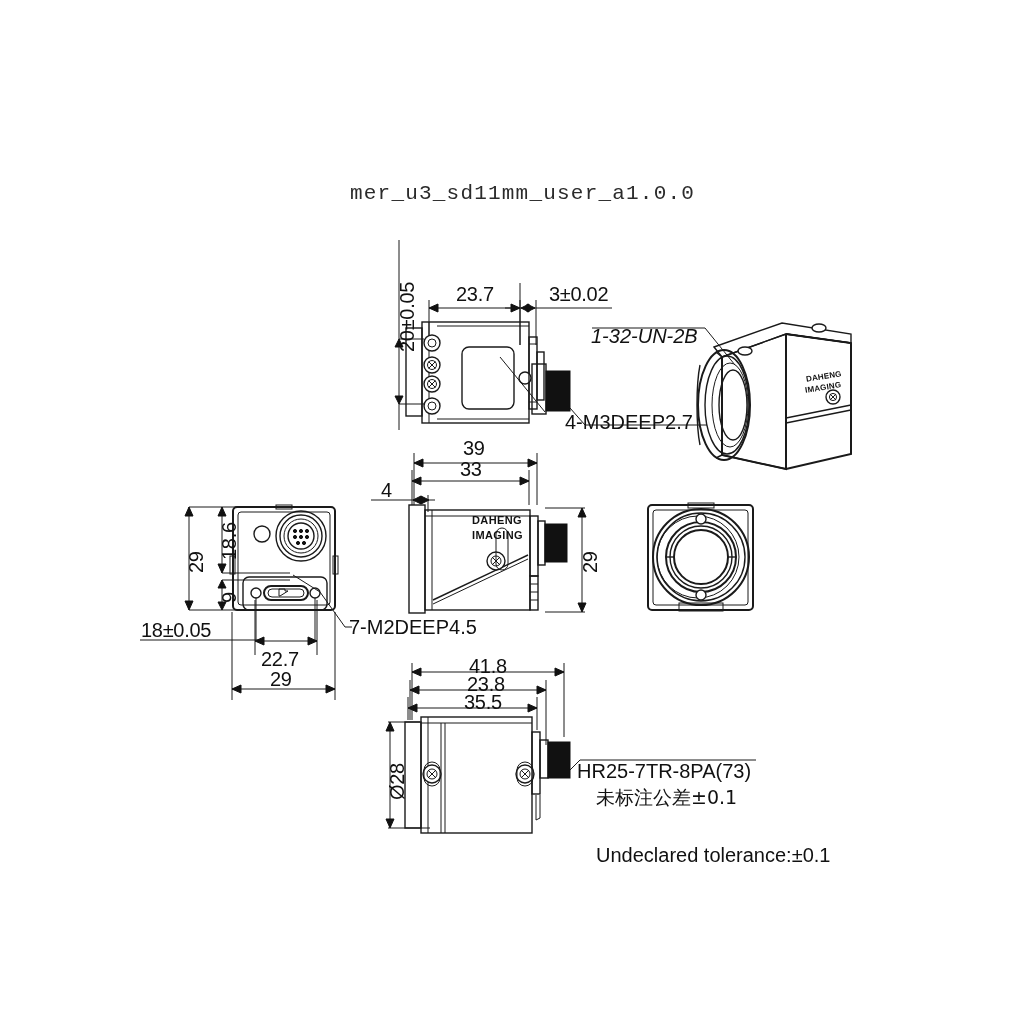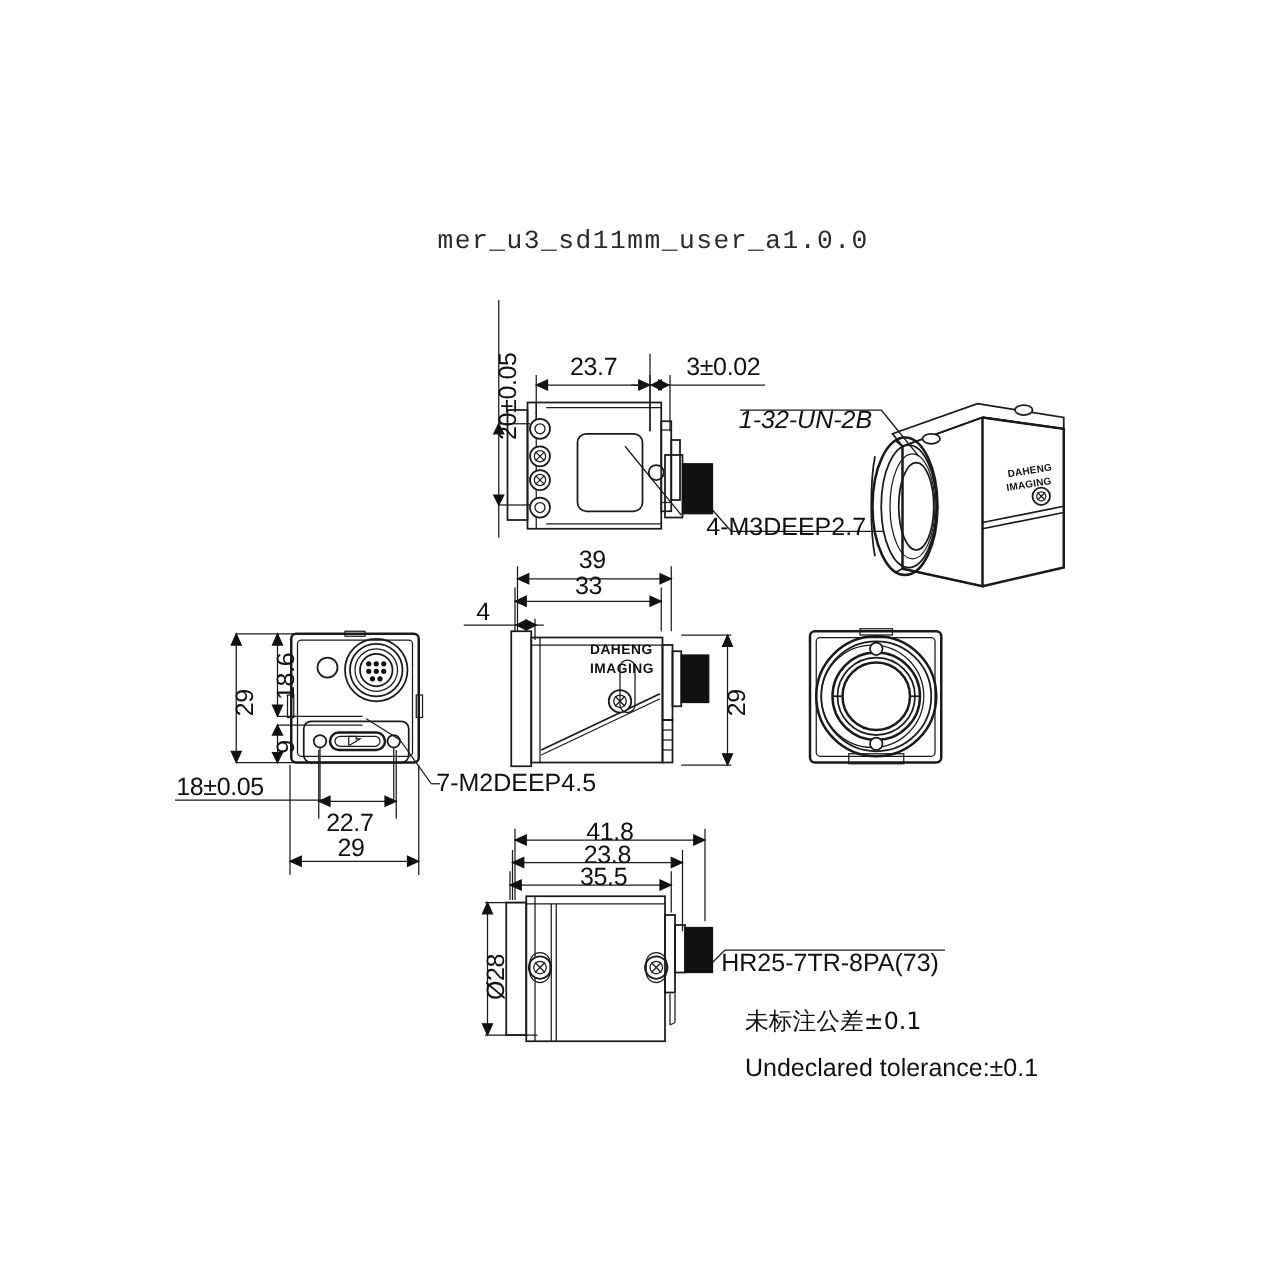--- a/index.html
+++ b/index.html
@@ -393,17 +393,17 @@
 
   <div class="dim" style="left:464px;top:691px;">35.5</div>
 
   <div class="dim rot" style="left:386px;top:800px;">Ø28</div>
 
   <div class="note" style="left:577px;top:748px;margin-top:12px;">HR25-7TR-8PA(73)</div>
 
   <div class="logo small" style="left:806px;top:373px;transform:rotate(-9deg);">DAHENG</div>
   <div class="logo small" style="left:805px;top:384px;transform:rotate(-9deg);">IMAGING</div>
 
-  <div class="note cjk" style="left:596px;top:804px;">未标注公差±0.1</div>
+  <div class="note cjk" style="left:596px;top:785px;">未标注公差±0.1</div>
 
   <div class="note" style="left:596px;top:844px;">Undeclared tolerance:±0.1</div>
 
 </div>
 
 </body></html>

